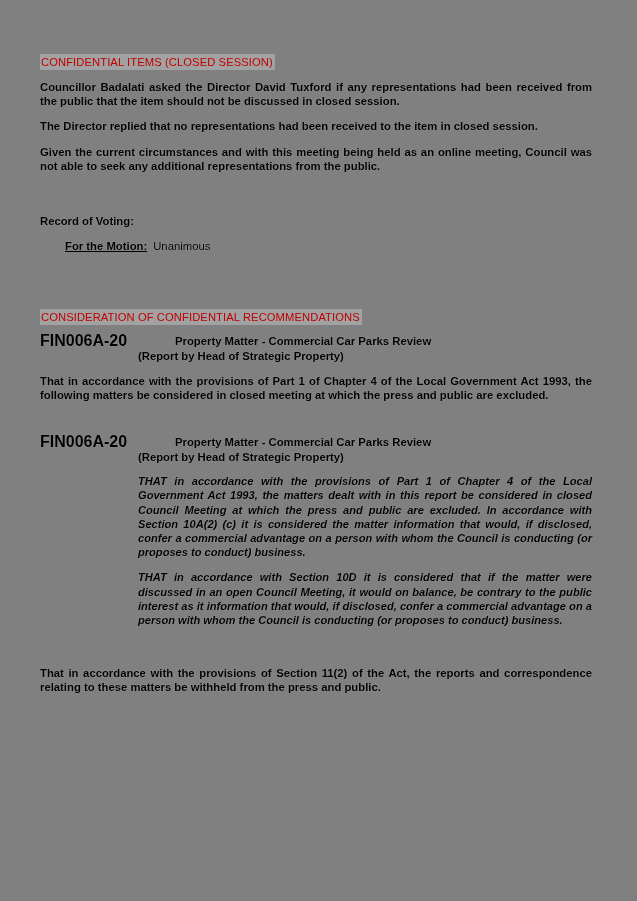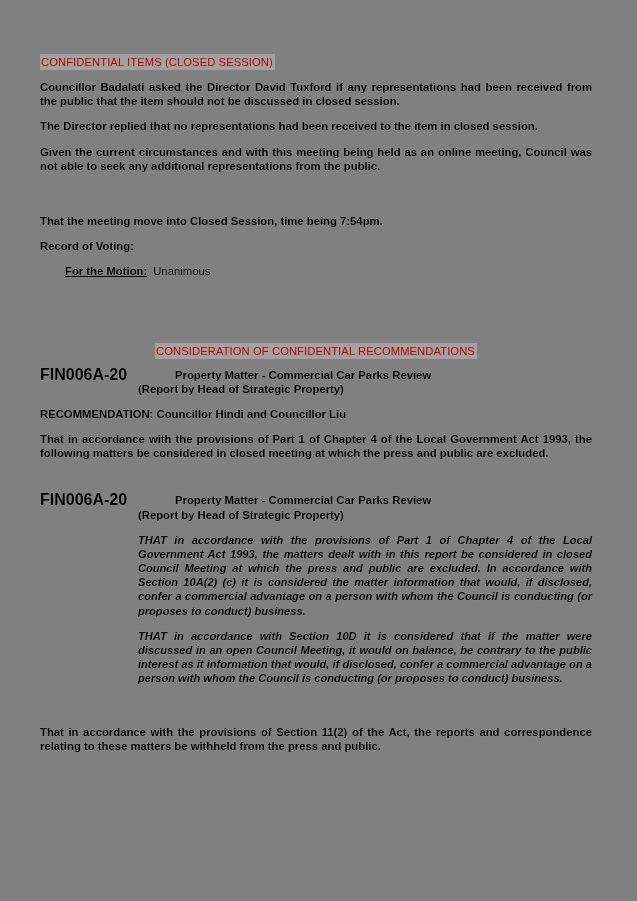--- a/index.html
+++ b/index.html
@@ -32,21 +32,21 @@
     font-weight: 400;
     letter-spacing: 0.1px;
     line-height: 14px;
     display: inline-block;
     background: rgba(190,190,190,0.55);
     padding: 1px 2px 1px 1px;
     margin: 0;
     white-space: nowrap;
   }
   .heading-row { margin: 0 0 10px 0; }
-  .heading-row.second { margin: 8px 0 9px 0; text-align: center; }
+  .heading-row.second { margin: 0 0 9px 0; }
 
   
   p.body-text {
     color: #000000;
     font-size: 11.3px;
     line-height: 14.2px;
     font-weight: bold;
     text-align: justify;
     margin: 0 0 11px 0;
     text-shadow: 0 0 1px rgba(255,255,255,0.35);
@@ -139,21 +139,20 @@
 
     <p class="body-text">Councillor Badalati  asked the Director David Tuxford if any representations had been received from the public that the item should not be discussed in closed session.</p>
 
     <p class="body-text">The Director replied that no representations had been received to the item in closed session.</p>
 
     <p class="body-text">Given the current circumstances and with this meeting being held as an online meeting, Council was not able to seek any additional representations from the public.</p>
 
     <div class="spacer-lg"></div>
 
 
-    <div class="plain-line">That the meeting move into Closed Session, time being 7:54pm.</div>
 
     <div class="plain-line">Record of Voting:</div>
 
     <div class="plain-line">
       <span class="underlined">For the Motion:</span><span class="vote-value">Unanimous</span>
     </div>
 
     <div class="spacer-lg"></div>
     <div class="spacer-sm"></div>
 
@@ -162,23 +161,20 @@
     </div>
 
     <div class="item-row">
       <div class="item-code">FIN006A-20</div>
       <div class="item-detail">
         <span class="item-title">Property Matter - Commercial Car Parks Review</span>
         <span class="item-sub">(Report by Head of Strategic Property)</span>
       </div>
     </div>
 
-    <div class="rec-line">
-      <span class="rec-label">RECOMMENDATION:</span><span> Councillor Hindi and Councillor Liu</span>
-    </div>
 
     <p class="body-text">That in accordance with the provisions of Part 1 of Chapter 4 of the Local Government Act 1993, the following matters be considered in closed meeting at which the press and public are excluded.</p>
 
     <div class="spacer-md"></div>
 
     <div class="item-row">
       <div class="item-code">FIN006A-20</div>
       <div class="item-detail">
         <span class="item-title">Property Matter - Commercial Car Parks Review</span>
         <span class="item-sub">(Report by Head of Strategic Property)</span>

